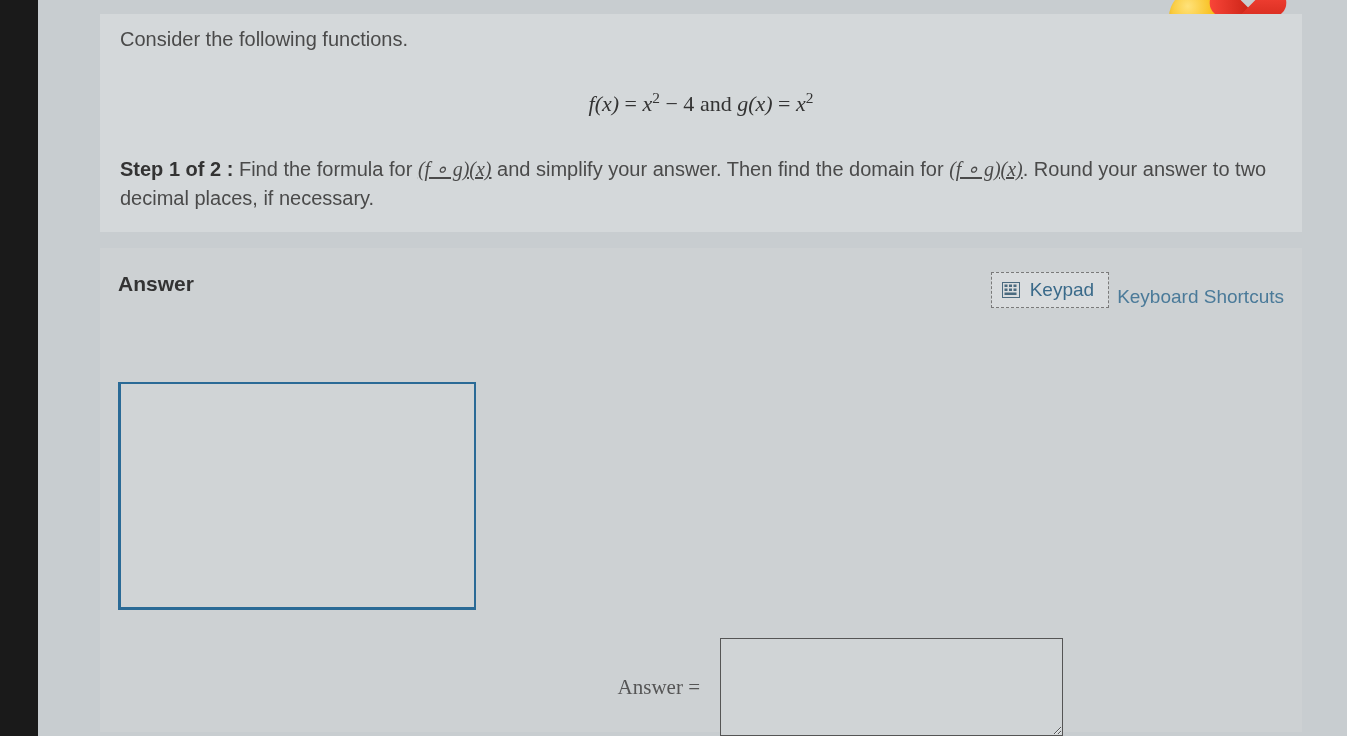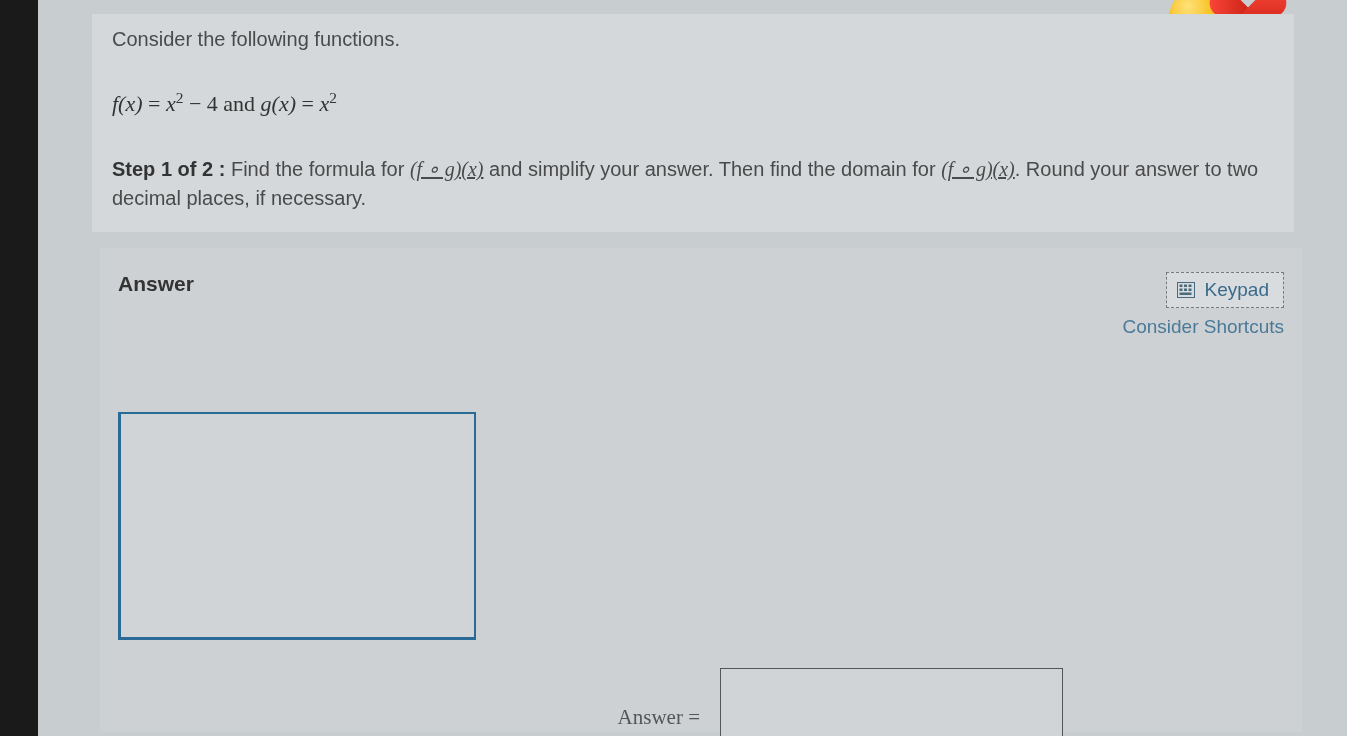--- a/index.html
+++ b/index.html
@@ -14,34 +14,34 @@
   .page-bg {
     position: absolute;
     left: 38px;
     top: 0;
     right: 0;
     bottom: 0;
     background: #c8cdd0;
   }
   .question-panel {
     position: absolute;
-    left: 92px;
+    left: 100px;
     top: 14px;
     width: 1202px;
     height: 218px;
     background: #d4d8da;
     padding: 14px 20px;
   }
   .intro-text {
     font-size: 20px;
     color: #4a4a4a;
     margin-bottom: 38px;
   }
   .formula-line {
-    text-align: left;
+    text-align: center;
     font-size: 22px;
     color: #333;
     font-family: 'Times New Roman', serif;
     font-style: italic;
     margin-bottom: 38px;
   }
   .formula-line .rm { font-style: normal; }
   .formula-line sup { font-size: 0.7em; vertical-align: super; font-style: normal;}
   .step-line {
     font-size: 20px;
@@ -64,21 +64,21 @@
     justify-content: space-between;
     align-items: flex-start;
   }
   .answer-title {
     font-size: 21px;
     font-weight: 700;
     color: #333;
   }
   .header-right {
     display: flex;
-    flex-direction: column;
+    flex-direction: row;
     align-items: flex-end;
     gap: 8px;
   }
   .keypad-btn {
     border: 1px dashed #7a7a7a;
     background: #d9dcde;
     padding: 6px 14px 6px 10px;
     display: flex;
     align-items: center;
     gap: 10px;
@@ -194,21 +194,21 @@
           <rect x="2.5" y="2.5" width="3" height="2.5" fill="#4a6a7f"></rect>
             <rect x="7" y="2.5" width="3" height="2.5" fill="#4a6a7f"></rect>
             <rect x="11.5" y="2.5" width="3" height="2.5" fill="#4a6a7f"></rect>
           <rect x="2.5" y="6.5" width="3" height="2.5" fill="#4a6a7f"></rect>
             <rect x="7" y="6.5" width="3" height="2.5" fill="#4a6a7f"></rect>
             <rect x="11.5" y="6.5" width="3" height="2.5" fill="#4a6a7f"></rect>
           <rect x="2.5" y="10.5" width="12" height="2.5" fill="#4a6a7f"></rect>
         </svg>
         <span>Keypad</span>
       </div>
-      <div class="kb-shortcuts">Consider Shortcuts</div>
+      <div class="kb-shortcuts">Keyboard Shortcuts</div>
     </div>
   </div>
 
   <div class="inputs-zone">
     <div class="input-row">
       <textarea class="fog-input" value="" style=""></textarea>
     </div>
     <div class="input-row">
       <div class="input-label">Answer  =</div>
       <textarea class="domain-input" value="" style=""></textarea>

